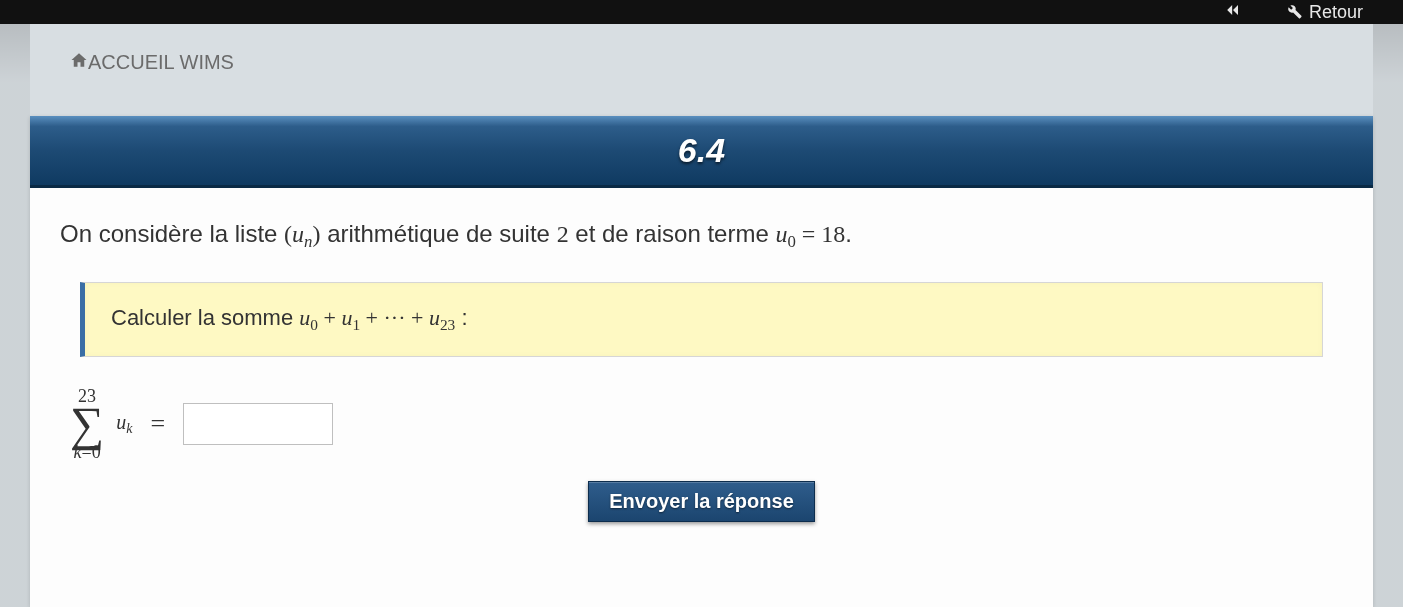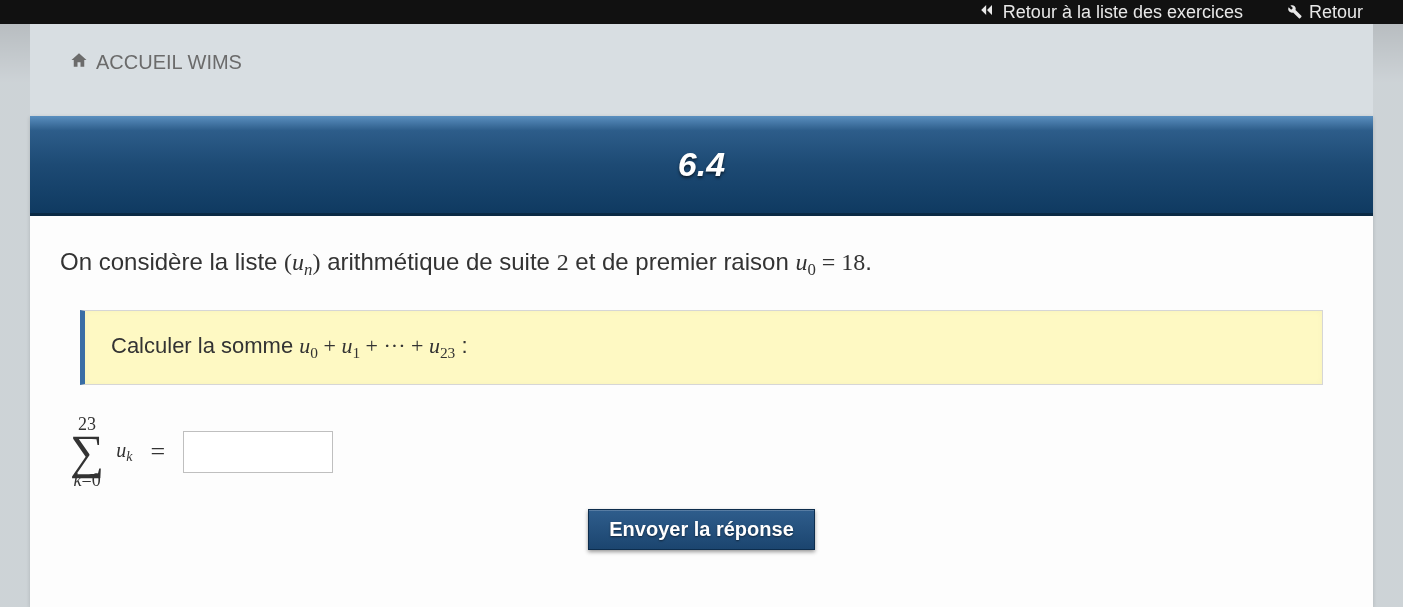--- a/index.html
+++ b/index.html
@@ -27,37 +27,37 @@
     position: absolute;
     top: 24px; left: 30px; right: 30px;
     height: 76px;
     display: flex;
     align-items: center;
     padding-left: 40px;
     color: #6b6b6b;
     font-size: 20px;
     background: transparent;
   }
-  .breadcrumb-link { display: flex; align-items: center; gap: 8px; cursor: pointer; }
+  .breadcrumb-link { display: flex; align-items: center; gap: 0; cursor: pointer; }
   .breadcrumb-link svg { width: 18px; height: 18px; fill: #6b6b6b; }
   
   
   .card {
     position: absolute;
     top: 116px;
     left: 30px;
     right: 30px;
     bottom: 0;
     background: #fdfdfd;
     box-shadow: 0 1px 4px rgba(0,0,0,0.15);
   }
   
   
   .title-bar {
-    height: 100px;
+    height: 72px;
     background: linear-gradient(to bottom, #5a8fbf 0%, #2d5d8a 15%, #1d4a74 50%, #0f3a61 100%);
     display: flex;
     align-items: center;
     justify-content: center;
     color: #fff;
     font-size: 34px;
     font-weight: bold;
     font-style: italic;
     text-shadow: 0 2px 3px rgba(0,0,0,0.6);
     border-bottom: 3px solid #0a2a45;
@@ -156,21 +156,20 @@
 </head>
 <body>
 
 <div class="topnav">
   <div class="topnav-link">
     <span>
       <svg viewBox="0 0 24 24">
           <path d="M11 18l-6-6 6-6v12zm7 0l-6-6 6-6v12z"></path>
         </svg>
     </span>
-    <span>Retour à la liste des exercices</span>
   </div>
   <div class="topnav-link">
     <span>
       <svg viewBox="0 0 24 24">
           <path d="M22 19l-7-7c.6-1.5.3-3.3-1-4.6-1.4-1.4-3.5-1.6-5.1-.7l3 3-2.1 2.1-3-3c-.9 1.6-.7 3.7.7 5.1 1.3 1.3 3.1 1.6 4.6 1l7 7c.4.4 1 .4 1.4 0l1.5-1.5c.4-.4.4-1 0-1.4z"></path>
         </svg>
     </span>
     <span>Retour</span>
   </div>
 </div>
@@ -190,21 +189,21 @@
 </div>
 
 <div class="card">
   <div class="title-bar">
     <span>6.4</span>
   </div>
 
   <div class="content">
 
     <div class="statement">
-      <span>On considère la liste </span><span class="mn">(</span><span class="mi">u</span><span class="sub mi">n</span><span class="mn">)</span><span> arithmétique de suite </span><span class="mn">2</span><span> et de premier raison </span><span class="mi">u</span><span class="sub mn">0</span><span class="mn"> = </span><span class="mn">18</span><span>.</span>
+      <span>On considère la liste </span><span class="mn">(</span><span class="mi">u</span><span class="sub mi">n</span><span class="mn">)</span><span> arithmétique de suite </span><span class="mn">2</span><span> et de raison terme </span><span class="mi">u</span><span class="sub mn">0</span><span class="mn"> = </span><span class="mn">18</span><span>.</span>
     </div>
 
     <div class="question-box">
       <span>Calculer la somme </span><span class="mi">u</span><span class="sub mn">0</span><span class="mn"> + </span><span class="mi">u</span><span class="sub mn">1</span><span class="mn"> + ··· + </span><span class="mi">u</span><span class="sub mn">23</span><span> :</span>
     </div>
 
     <div class="answer-row">
       <span class="sigma-block">
         <span class="sigma-top mn">23</span>
         <span class="sigma-sym">∑</span>

